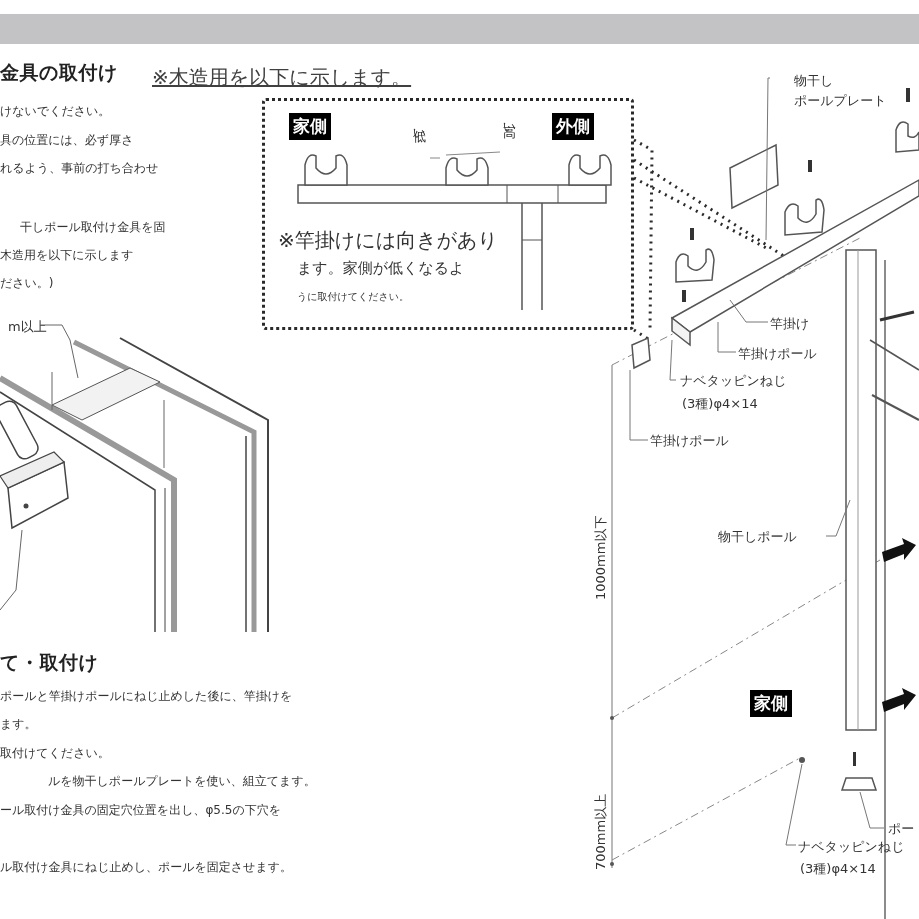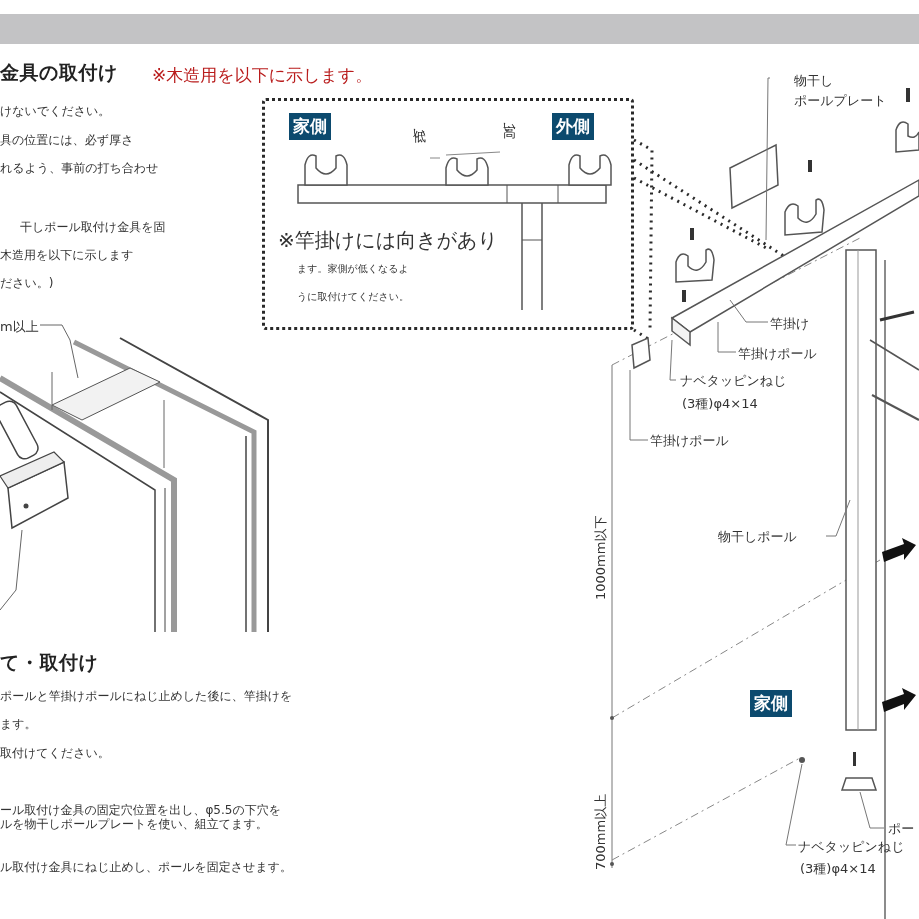--- a/index.html
+++ b/index.html
@@ -4,45 +4,45 @@
 <style>
   html, body { margin:0; padding:0; }
   body {
     width:919px; height:919px; position:relative; overflow:hidden;
     background:#ffffff; color:#2a2a2a;
     font-family:"DejaVu Sans", sans-serif;
   }
   .abs { position:absolute; white-space:nowrap; }
   .band { position:absolute; left:0; top:14px; width:919px; height:30px; background:#c3c3c5; }
   .h1 { font-size:19px; font-weight:bold; color:#222; letter-spacing:0.5px; }
-  .note { font-size:17px; color:#b91c1c; }
+  .note { font-size:20px; color:#404040;text-decoration:underline; }
   .body-text { font-size:12px; color:#333; line-height:29px; }
   .label { font-size:13px; color:#333; }
-  .tag { background:#0c4a6e; color:#ffffff; font-size:17px; font-weight:bold; padding:2px 4px; }
+  .tag { background:#000000; color:#ffffff; font-size:17px; font-weight:bold; padding:2px 4px; }
   .inset {
     position:absolute; left:262px; top:98px; width:372px; height:232px;
     border:3px dotted #2a2a2a; border-radius:4px; box-sizing:border-box;
   }
   .vtext { writing-mode:vertical-rl; font-size:13px; color:#333; }
   svg { position:absolute; left:0; top:0; }
 </style>
 </head>
 <body>
 
 <div class="band"></div>
 
 <div class="abs h1" style="left:0;top:60px;font-family:Liberation Mono, monospace;">金具の取付け</div>
 <div class="abs note" style="left:152px;top:64px;">※木造用を以下に示します。</div>
 <div class="abs body-text" style="left:0;top:97px;">けないでください。</div>
 <div class="abs body-text" style="left:0;top:126px;">具の位置には、必ず厚さ</div>
 <div class="abs body-text" style="left:0;top:154px;">れるよう、事前の打ち合わせ</div>
 <div class="abs body-text" style="left:0;top:213px;margin-left:20px;">干しポール取付け金具を固</div>
 <div class="abs body-text" style="left:0;top:241px;">木造用を以下に示します</div>
 <div class="abs body-text" style="left:0;top:269px;text-align:center;">ださい。)</div>
-<div class="abs label" style="left:0;top:318px;">m以上</div>
+<div class="abs label" style="left:0;top:318px;padding-left:8px;">m以上</div>
 
 <svg width="300" height="640">
   <line x1="40" y1="325" x2="62" y2="325" stroke="#666" stroke-width="1"></line>
   <polyline points="62,325 70,340 78,378" fill="none" stroke="#666" stroke-width="1"></polyline>
 
   <polyline points="120,338 268,420 268,632" fill="none" stroke="#444" stroke-width="2"></polyline>
   <polyline points="74,342 254,432 254,632" fill="none" stroke="#999" stroke-width="5"></polyline>
   <line x1="246" y1="436" x2="246" y2="632" stroke="#444" stroke-width="1.5"></line>
 
   <polyline points="0,378 174,480 174,632" fill="none" stroke="#999" stroke-width="6"></polyline>
@@ -80,28 +80,28 @@
     <path d="M569,185 L569,165 Q572,152 580,156 L580,168 Q590,180 600,168 L600,156 Q608,152 611,165 L611,185 Z"></path>
   </g>
   <polyline points="430,158 440,158" stroke="#888"></polyline>
   <polyline points="446,155 500,152" stroke="#888"></polyline>
 </svg>
 <div class="abs tag" style="left:289px;top:113px;">家側</div>
 <div class="abs tag" style="left:552px;top:113px;">外側</div>
 <div class="abs vtext" style="left:410px;top:120px;writing-mode:vertical-rl;">低い</div>
 <div class="abs vtext" style="left:500px;top:114px;">高い</div>
 <div class="abs body-text" style="left:278px;top:227px;font-size:20px;line-height:27px;">※竿掛けには向きがあり</div>
-<div class="abs body-text" style="left:297px;top:255px;font-size:10px;line-height:27px;">ます。家側が低くなるよ</div>
+<div class="abs body-text" style="left:297px;top:255px;font-size:15px;line-height:27px;">ます。家側が低くなるよ</div>
 <div class="abs body-text" style="left:297px;top:283px;font-size:10px;line-height:27px;">うに取付けてください。</div>
 
 <div class="abs h1" style="left:0;top:650px;">て・取付け</div>
 <div class="abs body-text" style="left:0;top:682px;">ポールと竿掛けポールにねじ止めした後に、竿掛けを</div>
 <div class="abs body-text" style="left:0;top:710px;">ます。</div>
 <div class="abs body-text" style="left:0;top:739px;">取付けてください。</div>
-<div class="abs body-text" style="left:0;top:810px;">ルを物干しポールプレートを使い、組立てます。</div>
+<div class="abs body-text" style="left:0;top:767px;padding-left:48px;">ルを物干しポールプレートを使い、組立てます。</div>
 <div class="abs body-text" style="left:0;top:796px;">ール取付け金具の固定穴位置を出し、φ5.5の下穴を</div>
 <div class="abs body-text" style="left:0;top:853px;">ル取付け金具にねじ止めし、ポールを固定させます。</div>
 
 <svg width="919" height="919" style="pointer-events:none">
 
   <line x1="612" y1="365" x2="612" y2="868" stroke="#777" stroke-width="1"></line>
   <line x1="612" y1="365" x2="860" y2="238" stroke="#888" stroke-width="1" stroke-dasharray="8,4,2,4"></line>
   <line x1="612" y1="718" x2="880" y2="560" stroke="#888" stroke-width="1" stroke-dasharray="8,4,2,4"></line>
   <line x1="612" y1="860" x2="800" y2="758" stroke="#888" stroke-width="1" stroke-dasharray="8,4,2,4"></line>
   <circle cx="612" cy="718" r="2" fill="#555"></circle>

